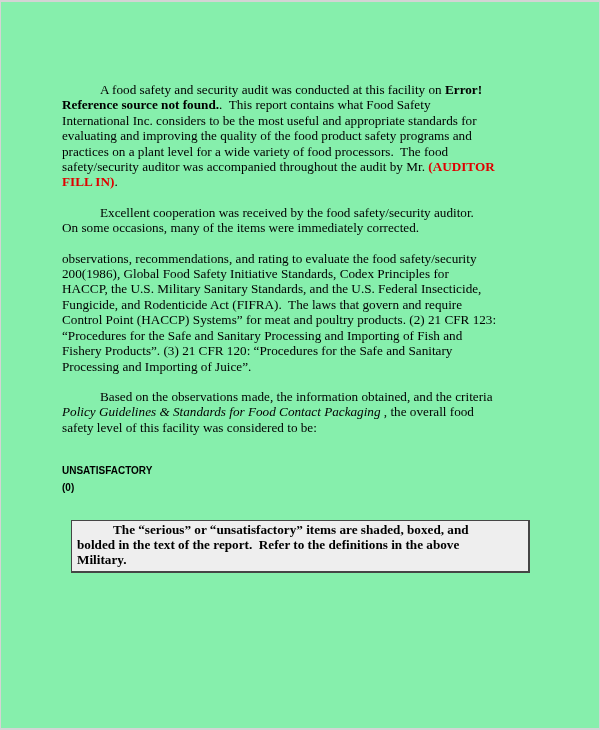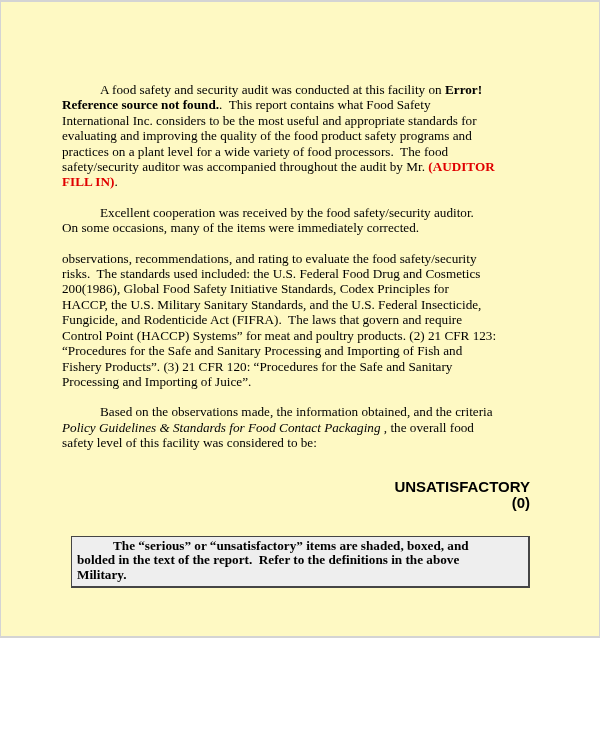--- a/index.html
+++ b/index.html
@@ -1,22 +1,22 @@
 <!DOCTYPE html>
 <html style="--text: #000000; --red: #e00000; --page-border: #d4d4d4; --box-bg: #eeeeee; --box-border: #454545;"><head>
 <meta charset="utf-8">
 <style>
   html, body {
     margin: 0; padding: 0; background: #ffffff;
   }
   .page {
     position: relative;
-    width: 600px; height: 638px;
+    width: 600px; height: 730px;
     box-sizing: border-box;
-    background: #fef9c3;
+    background: #86efac;
     border: 1px solid var(--page-border, #d4d4d4);
     border-top-width: 2px;
     border-bottom-width: 2px;
     overflow: hidden;
     font-family: "Liberation Serif", "DejaVu Serif", serif;
     color: var(--text, #000000);
   }
   .content {
     position: absolute;
     left: 61px; top: 80px; width: 468px;
@@ -26,24 +26,24 @@
   .p { margin: 0 0 15px 0; }
   .line { white-space: pre; }
   .line.ind { text-indent: 38px; }
   .s-n  { }
   .s-b  { font-weight: bold; }
   .s-rb { font-weight: bold; color: var(--red, #e00000); }
   .s-i  { font-style: italic; }
   .p-based { }
   .rating {
     margin: 28px 0 0 0;
-    text-align: right;
+    text-align: left;
     font-family: "Liberation Sans", "DejaVu Sans", sans-serif;
     font-weight: bold;
-    font-size: 15px;
+    font-size: 10px;
     line-height: 16.5px;
     color: var(--text, #000000);
   }
   .notice {
     margin: 24px 0 0 9px;
     width: 459px;
     box-sizing: border-box;
     background: var(--box-bg, #eeeeee);
     border: solid var(--box-border, #454545);
     border-width: 1px 2px 2px 1px;
@@ -69,21 +69,20 @@
         <div class="line"><span class="s-rb">FILL IN)</span><span class="s-n">.</span></div>
       </div>
 
     <div class="p">
         <div class="line ind"><span class="s-n">Excellent cooperation was received by the food safety/security auditor.</span></div>
         <div class="line"><span class="s-n">On some occasions, many of the items were immediately corrected.</span></div>
       </div>
 
     <div class="p">
         <div class="line"><span class="s-n">observations, recommendations, and rating to evaluate the food safety/security</span></div>
-        <div class="line"><span class="s-n">risks.  The standards used included: the U.S. Federal Food Drug and Cosmetics</span></div>
         <div class="line"><span class="s-n">200(1986), Global Food Safety Initiative Standards, Codex Principles for</span></div>
         <div class="line"><span class="s-n">HACCP, the U.S. Military Sanitary Standards, and the U.S. Federal Insecticide,</span></div>
         <div class="line"><span class="s-n">Fungicide, and Rodenticide Act (FIFRA).  The laws that govern and require</span></div>
         <div class="line"><span class="s-n">Control Point (HACCP) Systems” for meat and poultry products. (2) 21 CFR 123:</span></div>
         <div class="line"><span class="s-n">“Procedures for the Safe and Sanitary Processing and Importing of Fish and</span></div>
         <div class="line"><span class="s-n">Fishery Products”. (3) 21 CFR 120: “Procedures for the Safe and Sanitary</span></div>
         <div class="line"><span class="s-n">Processing and Importing of Juice”.</span></div>
       </div>
 
     <div class="p p-based">

